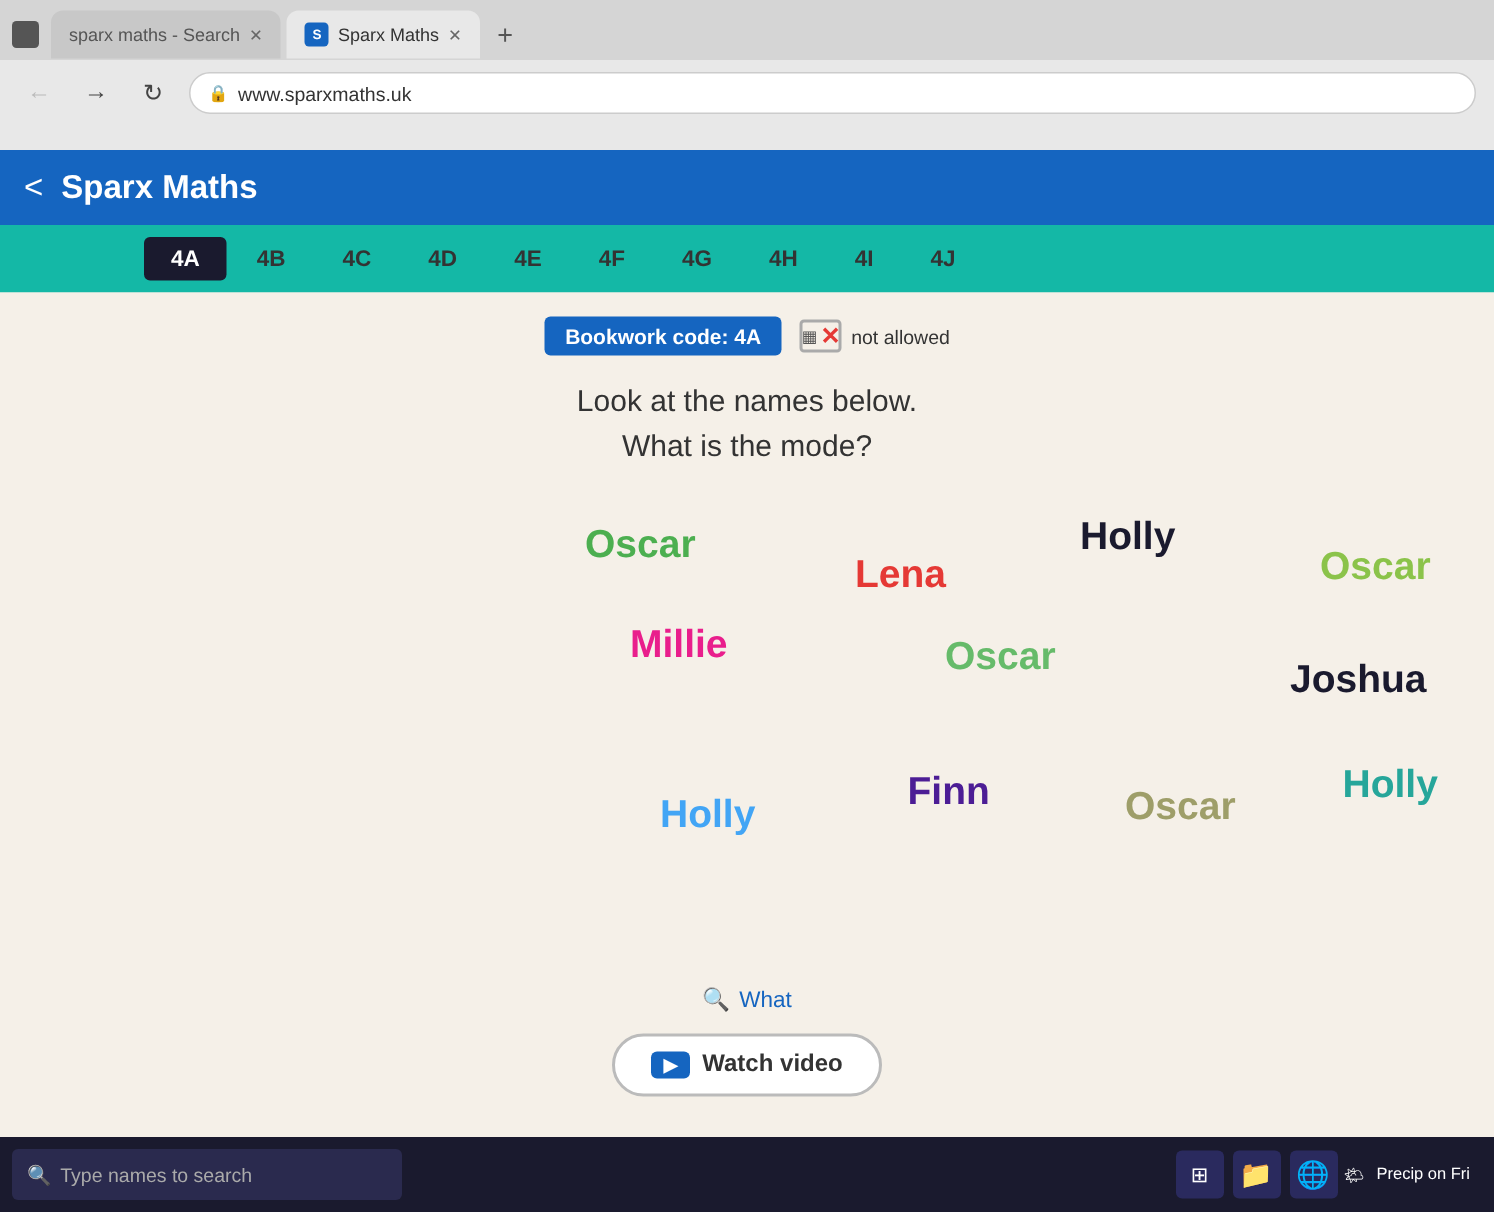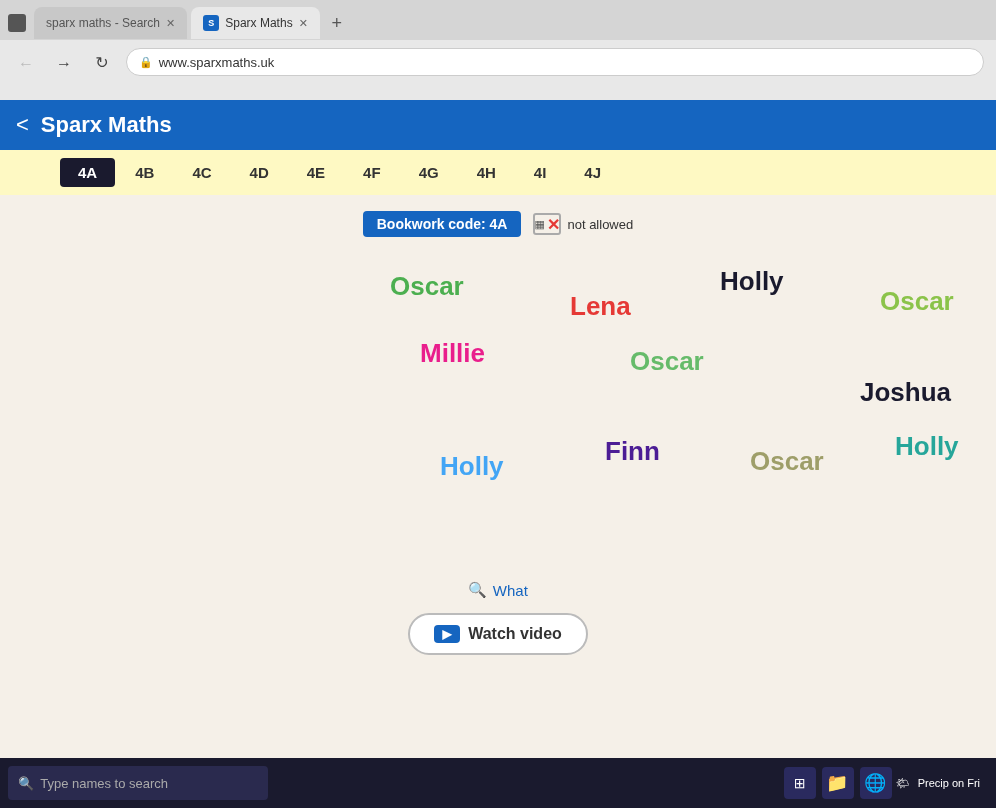--- a/index.html
+++ b/index.html
@@ -114,22 +114,22 @@
     .sparx-title {
       color: white;
       font-size: 22px;
       font-weight: bold;
     }
 
     
     .tab-nav {
       display: flex;
       align-items: center;
-      background: #fef9c3;
-      padding: 8px 60px;
+      background: #14b8a6;
+      padding: 8px 96px;
       gap: 2px;
     }
     .nav-tab {
       padding: 6px 18px;
       font-size: 15px;
       font-weight: bold;
       color: #333;
       cursor: pointer;
       border-radius: 4px;
     }
@@ -355,30 +355,32 @@
     <div class="bookwork-code">Bookwork code: 4A</div>
     <div class="calculator-badge">
       <div class="calc-icon">
         ▦<span class="x-mark">✕</span>
       </div>
       <span>not allowed</span>
     </div>
   </div>
 
   <div class="question-text">
+    <div>Look at the names below.</div>
+    <div>What is the mode?</div>
   </div>
 
   <div class="names-area" id="names-container">
   <div class="name-item" style="left: 370px; top: 10px; color: rgb(76, 175, 80);">Oscar</div>
       <div class="name-item" style="left: 550px; top: 30px; color: rgb(229, 57, 53);">Lena</div>
       <div class="name-item" style="left: 700px; top: 5px; color: rgb(26, 26, 46);">Holly</div>
       <div class="name-item" style="left: 860px; top: 25px; color: rgb(139, 195, 74);">Oscar</div>
       <div class="name-item" style="left: 400px; top: 77px; color: rgb(233, 30, 140);">Millie</div>
       <div class="name-item" style="left: 610px; top: 85px; color: rgb(102, 187, 106);">Oscar</div>
-      <div class="name-item" style="left: 840px; top: 116px; color: rgb(26, 26, 46);">Joshua</div>
+      <div class="name-item" style="left: 840px; top: 100px; color: rgb(26, 26, 46);">Joshua</div>
       <div class="name-item" style="left: 585px; top: 175px; color: #4c1d95;">Finn</div>
       <div class="name-item" style="left: 420px; top: 190px; color: rgb(66, 165, 245);">Holly</div>
       <div class="name-item" style="left: 730px; top: 185px; color: rgb(158, 158, 105);">Oscar</div>
       <div class="name-item" style="left: 875px; top: 170px; color: rgb(38, 166, 154);">Holly</div>
     </div>
 
   <div class="bottom-controls">
     <button class="zoom-btn">
       <span>🔍</span>
       <span>What</span>

